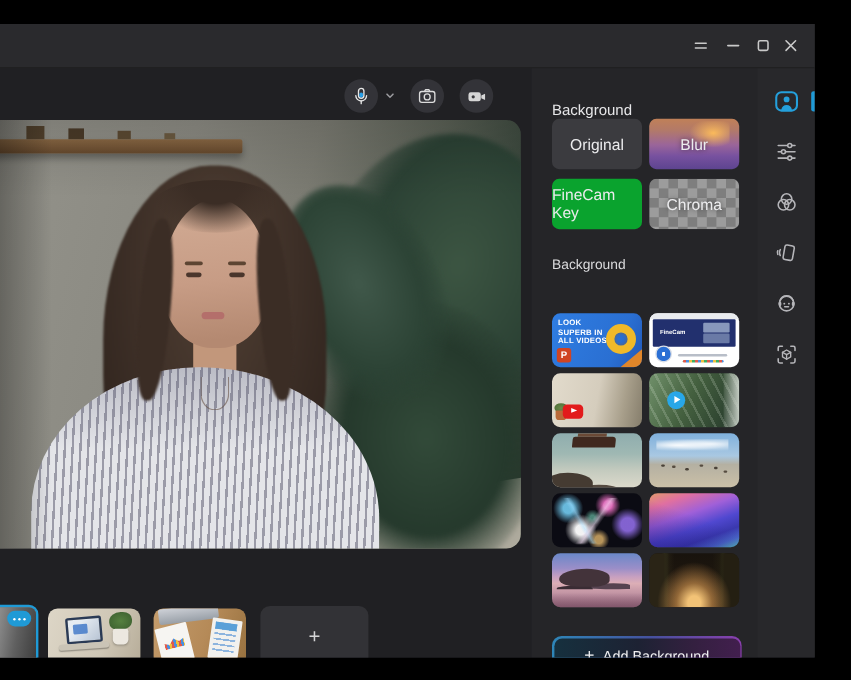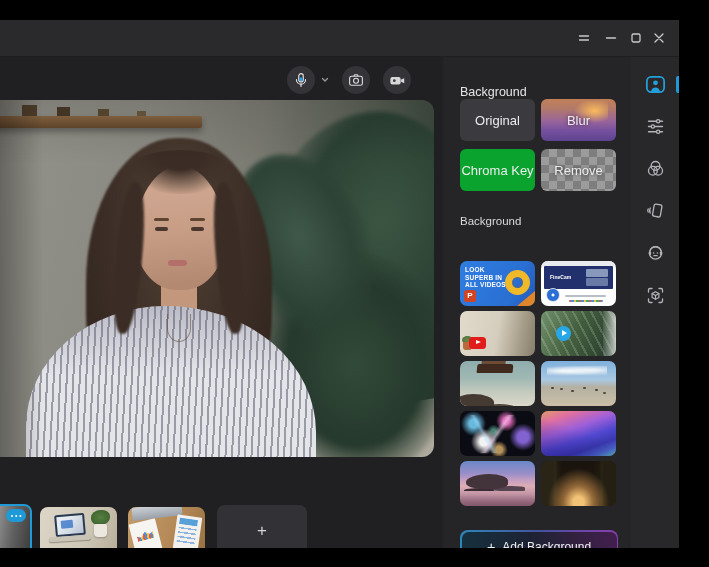--- a/index.html
+++ b/index.html
@@ -347,24 +347,24 @@
   <div class="panel">
     <div class="panel-title">Background</div>
 
     <div class="mode-btn m-orig">
       <span>Original</span>
     </div>
     <div class="mode-btn m-blur">
       <span>Blur</span>
     </div>
     <div class="mode-btn m-chroma">
-      <span>Chroma Key</span>
+      <span>FineCam Key</span>
     </div>
     <div class="mode-btn m-rem">
-      <span>Remove</span>
+      <span>Chroma</span>
     </div>
 
     <div class="lib-label">Background</div>
 
     <div class="thumb c1 r1 t-ppt">
       <div class="cap">LOOK SUPERB IN ALL VIDEOS</div>
       <div class="donut"></div>
       <div class="tri"></div>
       <div class="pptlogo">P</div>
     </div>

